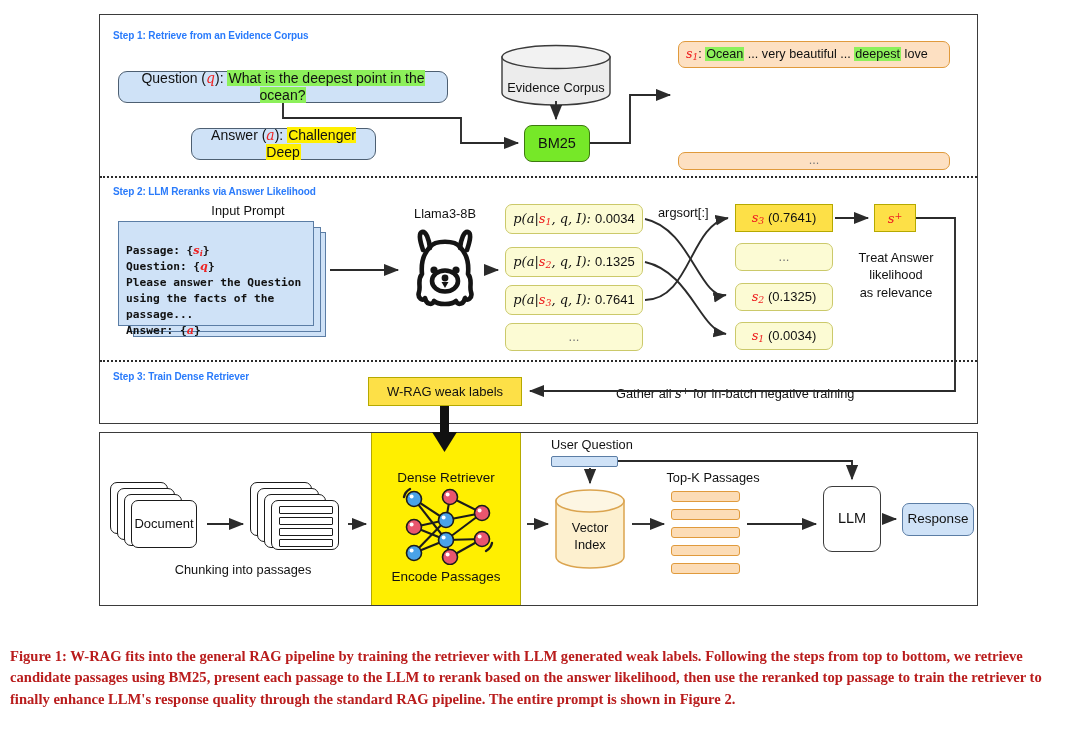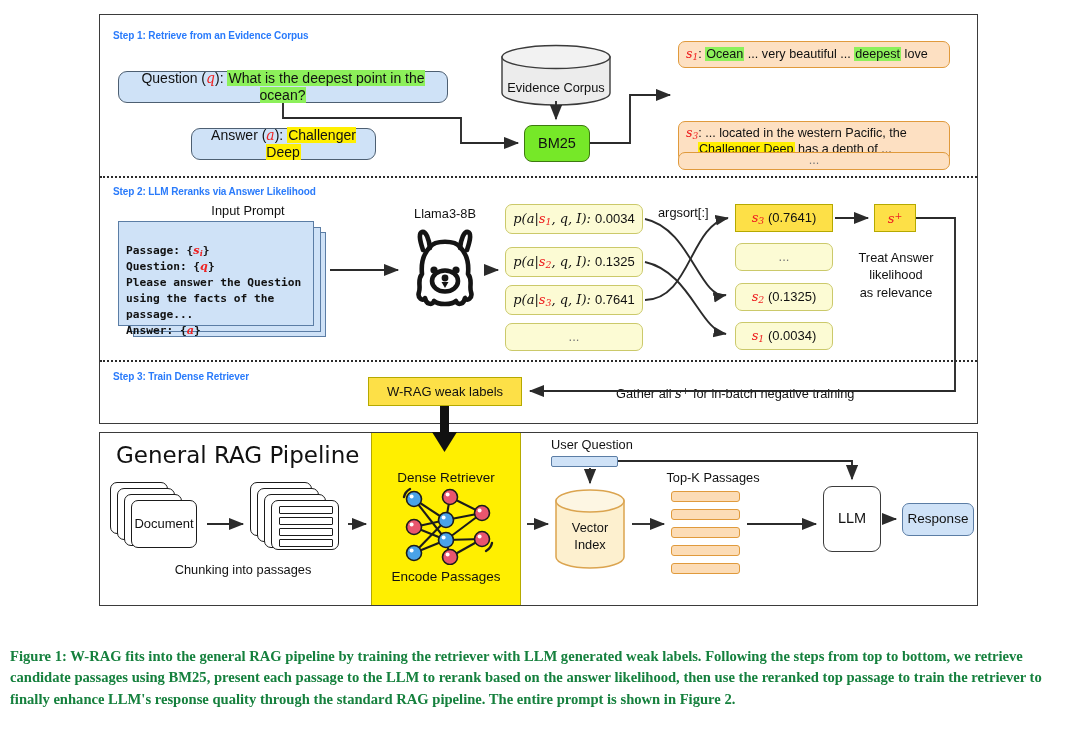--- a/index.html
+++ b/index.html
@@ -98,21 +98,21 @@
   
   .doc {
     position:absolute; background:#fff; border:1.6px solid #1b1b1b; border-radius:7px;
   }
   .doc-line { position:absolute; background:#fff; border:1.4px solid #1b1b1b; border-radius:1px; }
 
   
   .caption {
     position:absolute; left:10px; top:646px; width:1060px;
     font-family:"Liberation Serif", serif; font-weight:bold;
-    font-size:14.6px; line-height:1.47; color:#15803d; text-align:left;
+    font-size:14.6px; line-height:1.47; color:#b91c1c; text-align:left;
   }
 
   svg.ov { position:absolute; left:0; top:0; width:1080px; height:625px;
            pointer-events:none; overflow:visible; }
 </style>
 </head>
 <body>
 
 <div class="fig">
 
@@ -145,23 +145,20 @@
   </div>
   <div class="lbl-c" style="left:501px; top:80px; width:110px;">Evidence Corpus</div>
 
   <div class="box green-box" style="left:524px; top:125px; width:66px; height:37px;">BM25</div>
 
   <div class="box passage-box" style="left:678px; top:41px; width:272px; height:27px;">
     <span><span class="v"><span class="mi">s</span><span class="sub">1</span></span>: <span class="hl-green">Ocean</span><span> ... very beautiful ... </span><span class="hl-green">deepest</span><span> love</span></span>
   </div>
 
 
-  <div class="box passage-box" style="left:678px; top:121px; width:272px; height:41px;">
-    <span><span class="v"><span class="mi">s</span><span class="sub">3</span></span>: <span>... located in the western Pacific, the</span><br><span style="margin-left:12px;display:inline-block;"><span class="hl-yellow">Challenger Deep</span><span> has a depth of ...</span></span></span>
-  </div>
 
   <div class="box passage-box" style="left:678px; top:152px; width:272px; height:18px; justify-content:center;">
     <span style="color:#777;">...</span>
   </div>
 
   <div class="lbl-c" style="left:148px; top:203px; width:200px;">Input Prompt</div>
 
   <div class="prompt-card" style="left:133px; top:232px; width:193px; height:105px;"></div>
   <div class="prompt-card" style="left:128px; top:227px; width:193px; height:105px;"></div>
   <div class="prompt-front" style="left:118px; top:221px; width:196px; height:105px;">
@@ -232,23 +229,20 @@
   </div>
 
   <div class="box yellow-box" style="left:368px; top:377px; width:154px; height:29px; font-size:13px;">W-RAG weak labels</div>
 
   <div class="lbl" style="left:616px; top:385px;">
     <span>Gather all </span><span class="mi"><span>s</span><span class="sup">+</span></span><span> for in-batch negative training</span>
   </div>
 
   <div class="frame-bottom"></div>
 
-  <div class="abs" style="left:116px; top:442px; font-family:'DejaVu Sans', sans-serif; font-size:23px; color:#111;">
-    <span>General RAG Pipeline</span>
-  </div>
 
   <div class="doc" style="left:110px; top:482px; width:58px; height:52px;"></div>
   <div class="doc" style="left:117px; top:488px; width:58px; height:52px;"></div>
   <div class="doc" style="left:124px; top:494px; width:58px; height:52px;"></div>
   <div class="doc box" style="left:131px; top:500px; width:66px; height:48px; font-size:13px;">Document</div>
 
   <div class="lbl-c" style="left:118px; top:562px; width:250px;">Chunking into passages</div>
 
   <div class="doc" style="left:250px; top:482px; width:62px; height:54px;"></div>
   <div class="doc" style="left:257px; top:488px; width:62px; height:54px;"></div>

